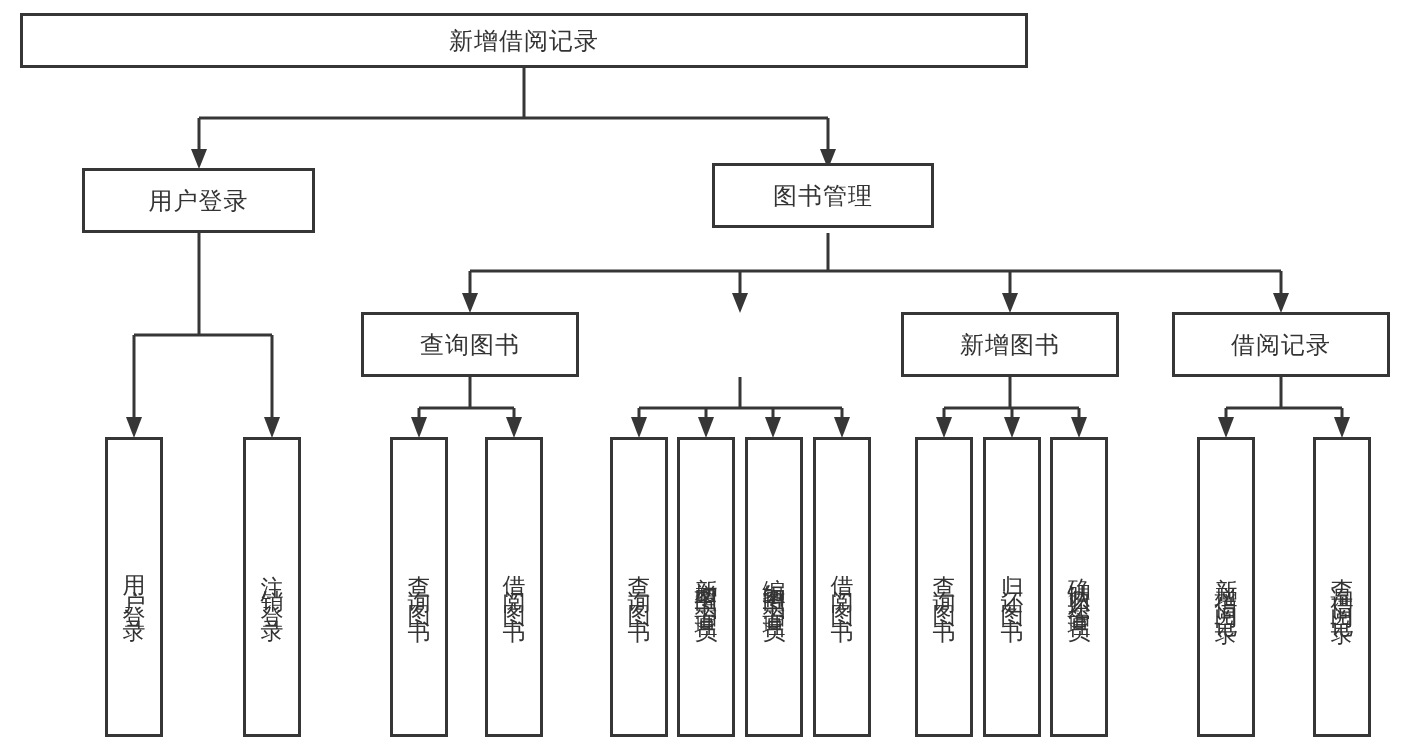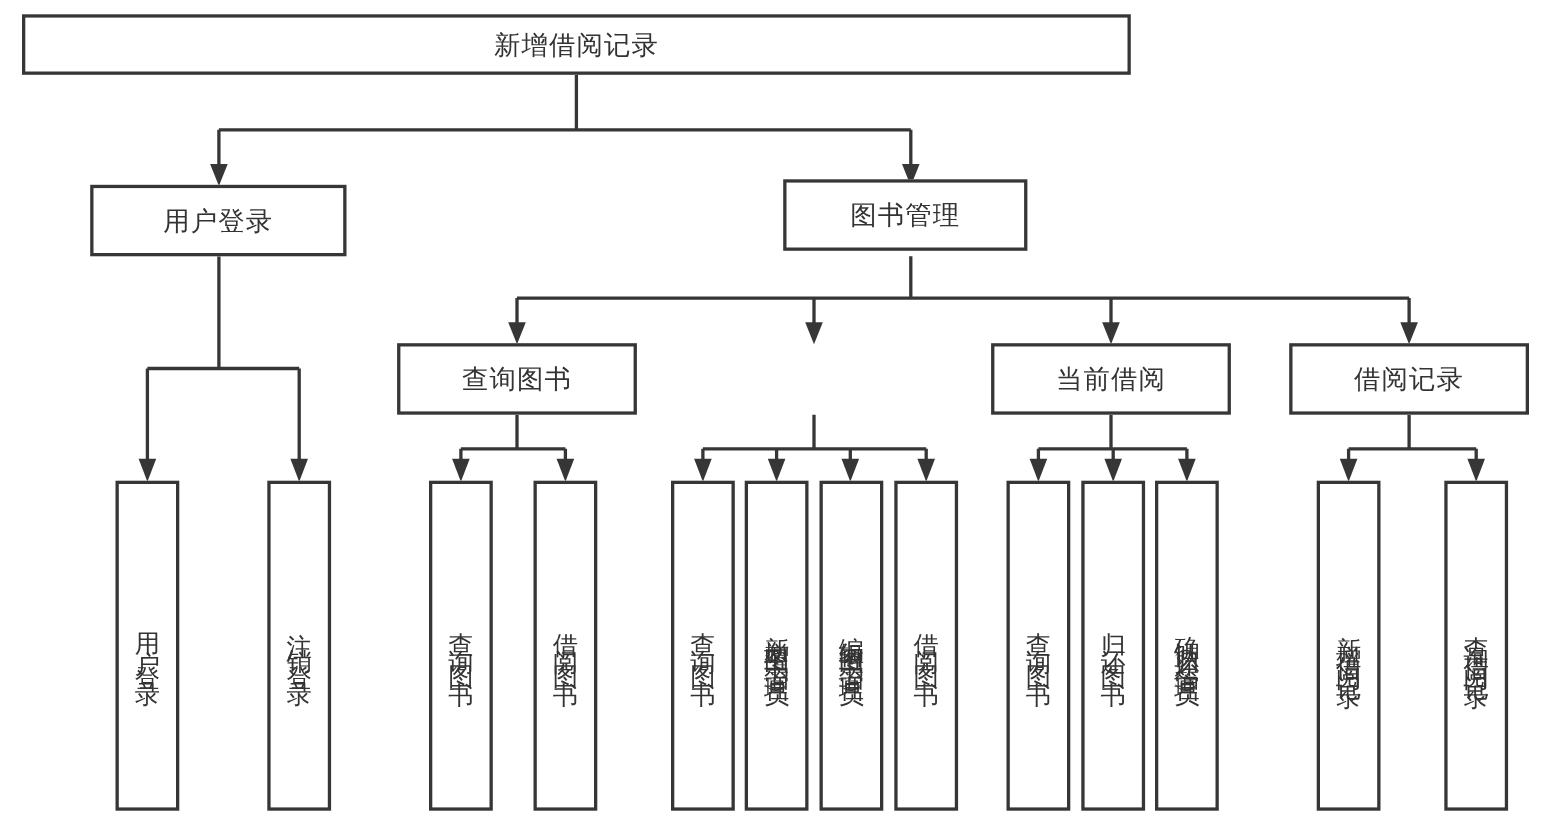--- a/index.html
+++ b/index.html
@@ -120,21 +120,21 @@
       <polygon points="1334,417 1350,417 1342,438"></polygon>
     </g>
   </svg>
 
   <div class="hbox" style="left:20px;top:13px;width:1008px;height:55px;">新增借阅记录</div>
 
   <div class="hbox" style="left:82px;top:168px;width:233px;height:65px;">用户登录</div>
   <div class="hbox" style="left:712px;top:163px;width:222px;height:65px;">图书管理</div>
 
   <div class="hbox" style="left:361px;top:312px;width:218px;height:65px;">查询图书</div>
-  <div class="hbox" style="left:901px;top:312px;width:218px;height:65px;">当前借阅</div>
+  <div class="hbox" style="left:901px;top:312px;width:218px;height:65px;">新增图书</div>
   <div class="hbox" style="left:1172px;top:312px;width:218px;height:65px;">借阅记录</div>
 
   <div class="vbox" style="left:105px;top:437px;width:58px;height:300px;">
     <span class="v-text" style="letter-spacing: 15px;">用户登录</span>
   </div>
   <div class="vbox" style="left:243px;top:437px;width:58px;height:300px;">
     <span class="v-text" style="letter-spacing: 15px;">注销登录</span>
   </div>
 
   <div class="vbox" style="left:390px;top:437px;width:58px;height:300px;">

